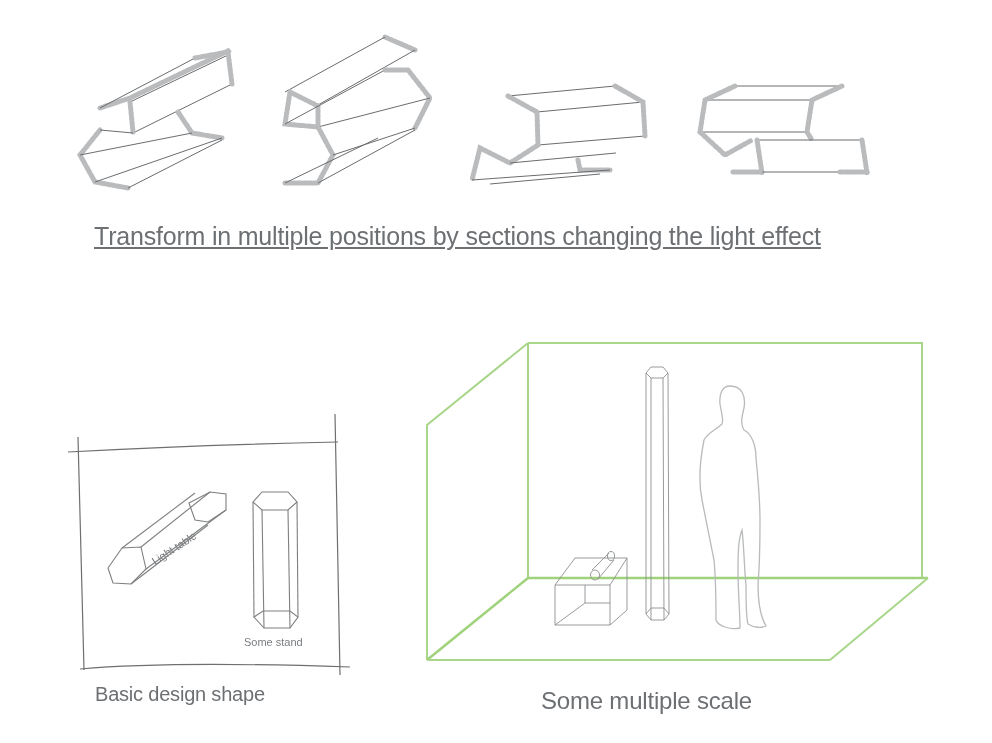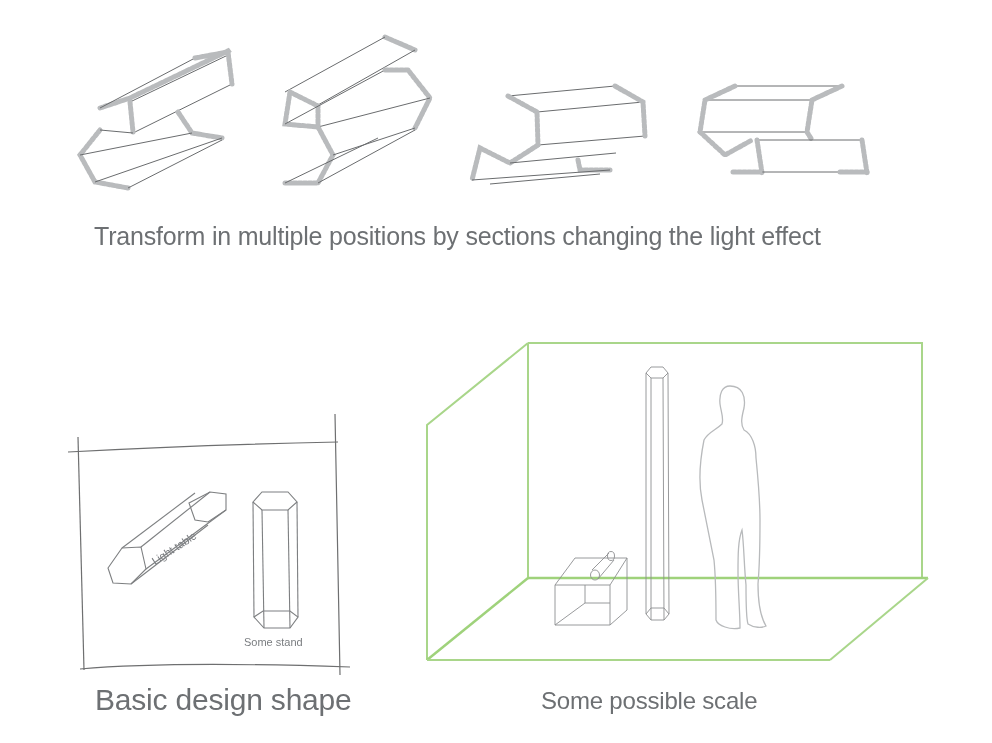--- a/index.html
+++ b/index.html
@@ -24,25 +24,26 @@
       position: absolute;
       white-space: nowrap;
       color: #6d7073;
       font-weight: normal;
       letter-spacing: -0.2px;
     }
     .caption-top {
       left: 94px;
       top: 222px;
       font-size: 25px;
+      text-decoration: underline;
     }
     .caption-basic {
       left: 95px;
       top: 683px;
-      font-size: 30px;
+      font-size: 20px;
     }
     .caption-scale {
       left: 541px;
       top: 687px;
       font-size: 24px;
     }
     .label-small {
       position: absolute;
       font-size: 11px;
       color: #7a7d80;
@@ -203,13 +204,13 @@
            C716,430 708,432 704,440 C700,460 698,480 702,500
            C706,520 710,540 714,560 C716,580 716,600 716,620
            C718,626 730,630 740,628 C740,612 738,592 738,572
            C738,556 738,540 742,530 C744,545 744,565 746,585
            C746,602 746,618 748,624 C754,628 762,628 766,626
            C760,616 758,600 758,584 C760,560 760,540 760,520
            C760,500 758,478 756,458 C756,446 752,434 744,430
            C740,424 742,416 744,408 C746,396 742,386 730,386 Z"></path>
 </svg>
 
-<div class="caption caption-scale">Some possible scale</div>
+<div class="caption caption-scale">Some multiple scale</div>
 
 </body></html>

